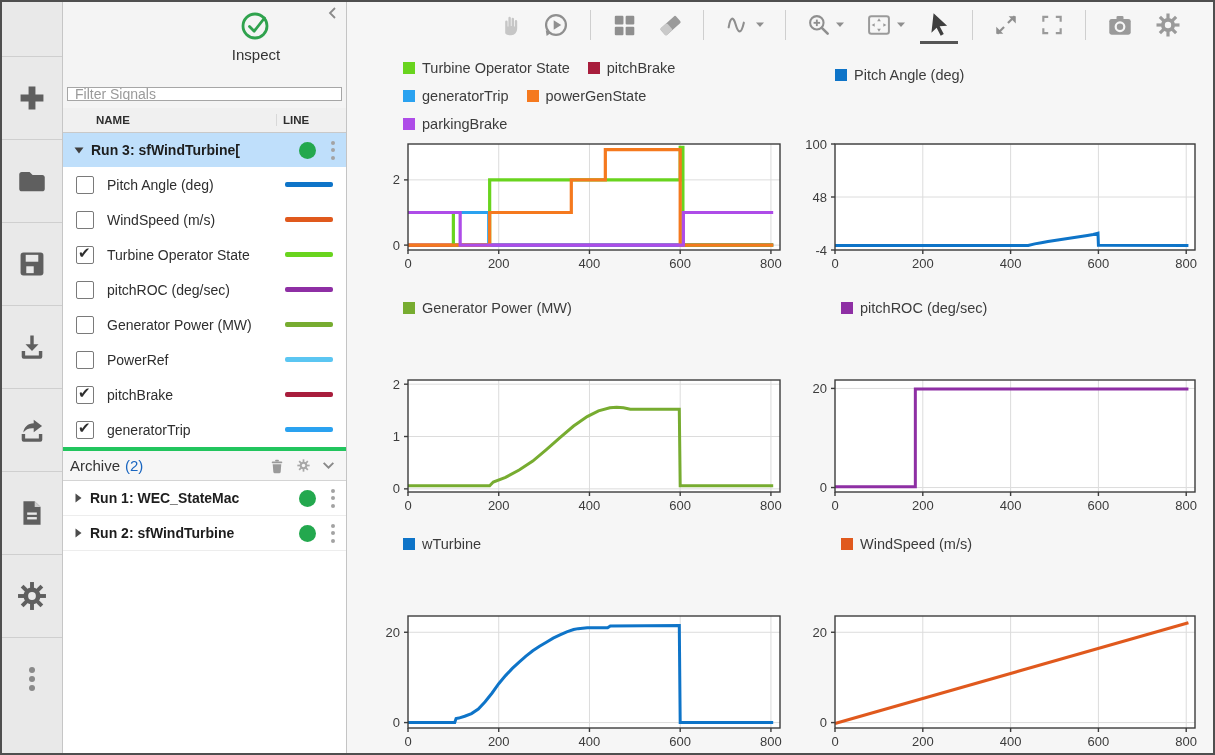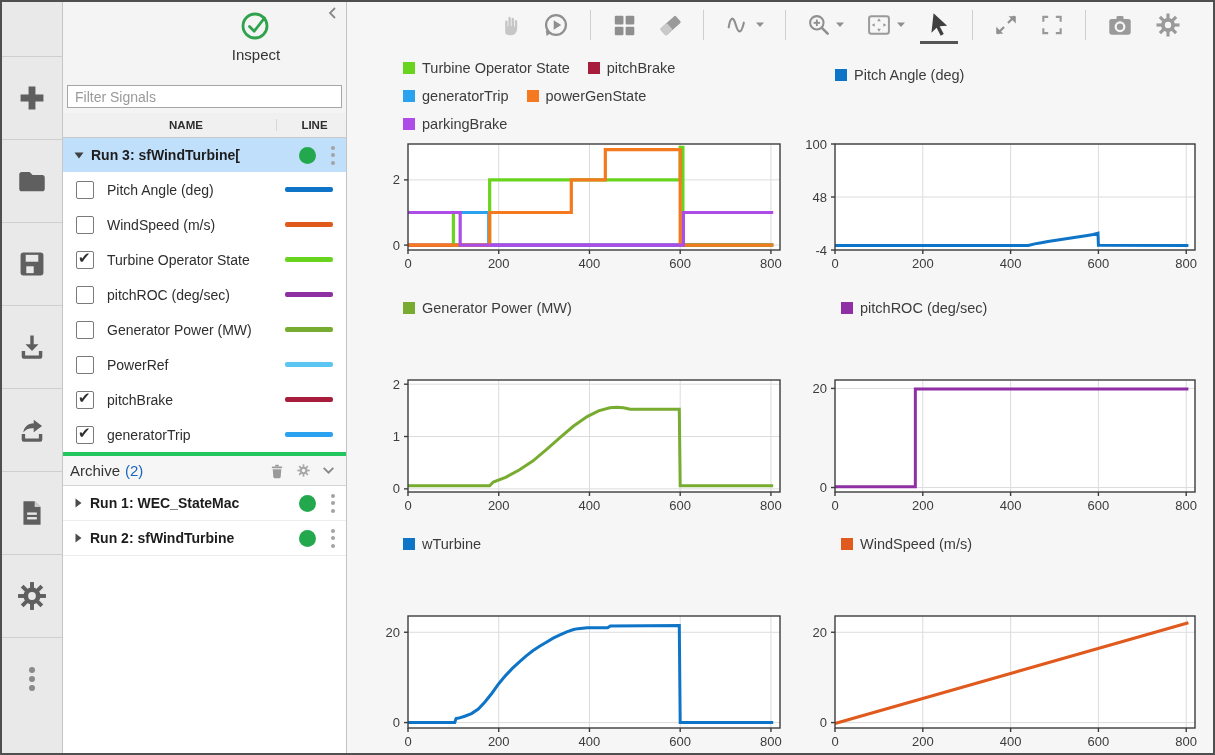--- a/index.html
+++ b/index.html
@@ -17,25 +17,25 @@
               border-right:1px solid #c4c4c4;box-sizing:border-box;display:flex;flex-direction:column;}
   .tabs-row{position:relative;height:78px;background:#f4f4f4;flex:0 0 auto;}
   .tab{position:absolute;top:6px;width:110px;text-align:center;cursor:pointer;}
   .tab .ticon{height:36px;display:flex;align-items:center;justify-content:center;}
   .tab .tlabel{font-size:15px;color:#333;margin-top:2px;}
   .tab.active .tlabel{font-weight:bold;color:#1a1a1a;}
   .tab.active .underline{height:4px;background:#6e6e6e;margin:5px 12px 0 12px;}
   #tab-inspect{left:14px;} #tab-compare{left:138px;}
   .collapse-btn{position:absolute;right:6px;top:4px;cursor:pointer;}
   .filter-wrap{flex:0 0 auto;padding:5px 4px 5px 4px;background:#f4f4f4;}
-  .filter-wrap input{width:100%;box-sizing:border-box;height:23px;border:1px solid #a6a6a6;
+  .filter-wrap input{width:100%;box-sizing:border-box;height:14px;border:1px solid #a6a6a6;
        font-size:14px;padding:0 7px;color:#333;font-family:"Liberation Sans",sans-serif;}
   .filter-wrap input::placeholder{color:#9a9a9a;}
   .thead{flex:0 0 auto;height:24px;background:#f0f0f0;border-bottom:1px solid #c9c9c9;
-         display:flex;align-items:center;font-size:11.5px;font-weight:bold;color:#2e2e2e;text-align:center;}
+         display:flex;align-items:center;font-size:11.5px;font-weight:bold;color:#2e2e2e;}
   .thead .c0{width:33px;} .thead .c1{flex:1;} .thead .c2{width:70px;border-left:1px solid #d8d8d8;padding-left:6px;box-sizing:border-box;}
   .runrow{flex:0 0 auto;height:34px;background:#bfdffb;display:flex;align-items:center;cursor:pointer;}
   .runrow .tri{margin-left:10px;margin-right:6px;}
   .runrow .rlabel{font-size:14px;font-weight:bold;color:#1d1d1d;flex:1;white-space:nowrap;overflow:hidden;}
   .dot{width:17px;height:17px;border-radius:50%;background:#23a84e;flex:0 0 auto;margin-right:10px;}
   .kebab{width:14px;flex:0 0 auto;margin-right:6px;display:flex;flex-direction:column;align-items:center;gap:3.5px;cursor:pointer;}
   .kebab i{width:4px;height:4px;border-radius:50%;background:#a3a3a3;}
   .sigrow{flex:0 0 auto;height:35px;display:flex;align-items:center;background:#fff;}
   .cb{width:16px;height:16px;border:1.6px solid #7a7a7a;border-radius:2px;margin-left:13px;
       flex:0 0 auto;background:#fff;position:relative;cursor:pointer;}

